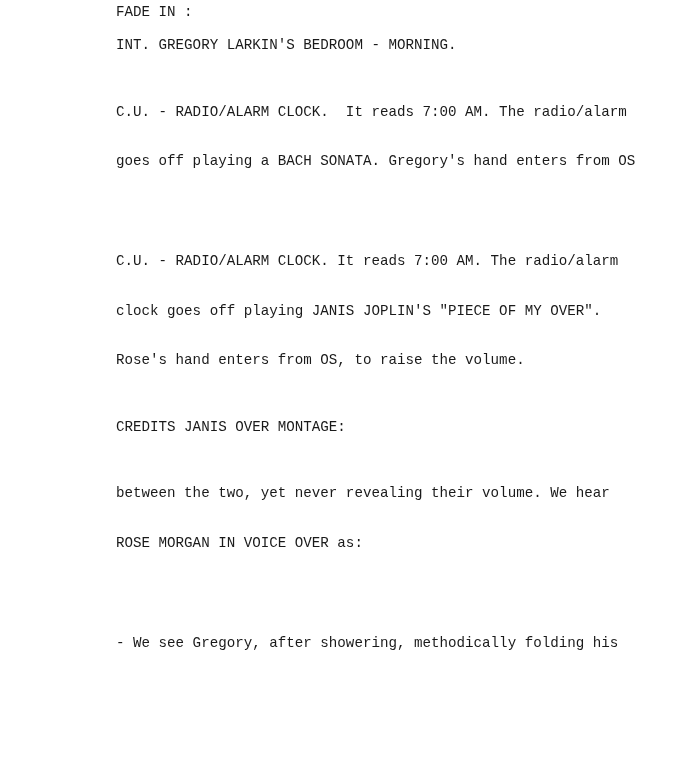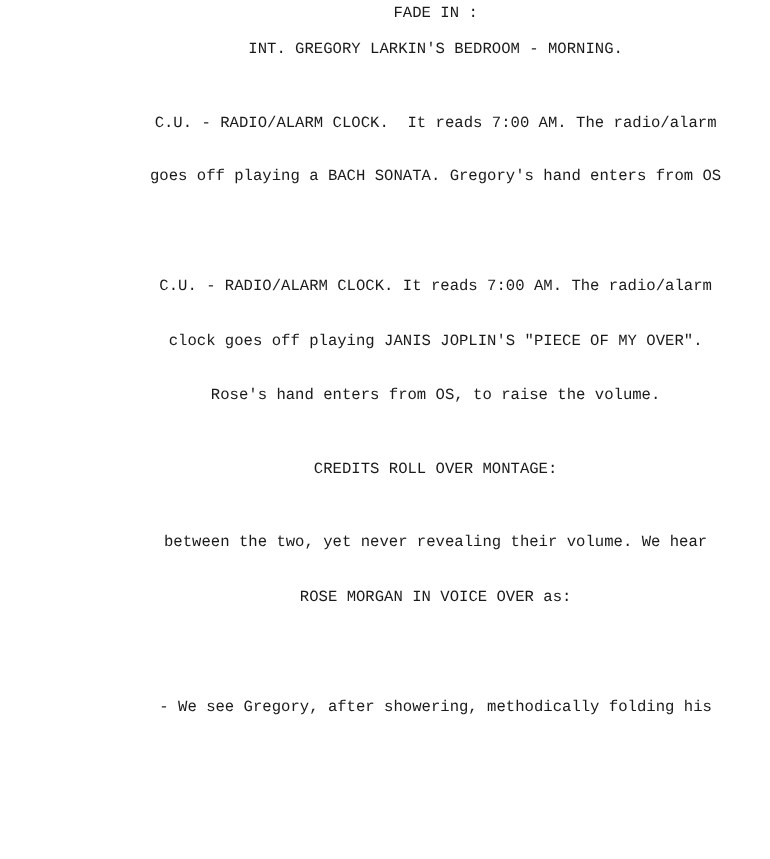--- a/index.html
+++ b/index.html
@@ -3,21 +3,21 @@
   <meta charset="utf-8">
   <style>
     html, body { margin: 0; padding: 0; background: #ffffff; }
     body { width: 700px; height: 781px; overflow: hidden; position: relative; }
     .page {
       position: absolute; left: 116px; top: 4px; width: 560px;
       font-family: "Liberation Mono", "DejaVu Sans Mono", monospace;
       font-size: 14.2px; line-height: 16.6px; color: #1a1a1a;
       letter-spacing: 0px;
     }
-    .para { white-space: pre; margin: 0 0 16.6px 0; text-align: center; }
+    .para { white-space: pre; margin: 0 0 16.6px 0; }
   </style>
 </head>
 <body>
 
 <div class="page">
   <div class="para"><div>FADE IN :</div></div>
 
   <div class="para"><div>INT. GREGORY LARKIN'S BEDROOM - MORNING.</div></div>
 
   <div class="para">
@@ -25,21 +25,21 @@
     <div>goes off playing a BACH SONATA. Gregory's hand enters from OS</div>
   </div>
 
 
   <div class="para">
     <div>C.U. - RADIO/ALARM CLOCK. It reads 7:00 AM. The radio/alarm</div>
     <div>clock goes off playing JANIS JOPLIN'S "PIECE OF MY OVER".</div>
     <div>Rose's hand enters from OS, to raise the volume.</div>
   </div>
 
-  <div class="para"><div>CREDITS ROLL OVER MONTAGE:</div></div>
+  <div class="para"><div>CREDITS JANIS OVER MONTAGE:</div></div>
 
   <div class="para">
     <div>between the two, yet never revealing their volume. We hear</div>
     <div>ROSE MORGAN IN VOICE OVER as:</div>
   </div>
 
   <div class="para">
     <div>- We see Gregory, after showering, methodically folding his</div>
     
     

